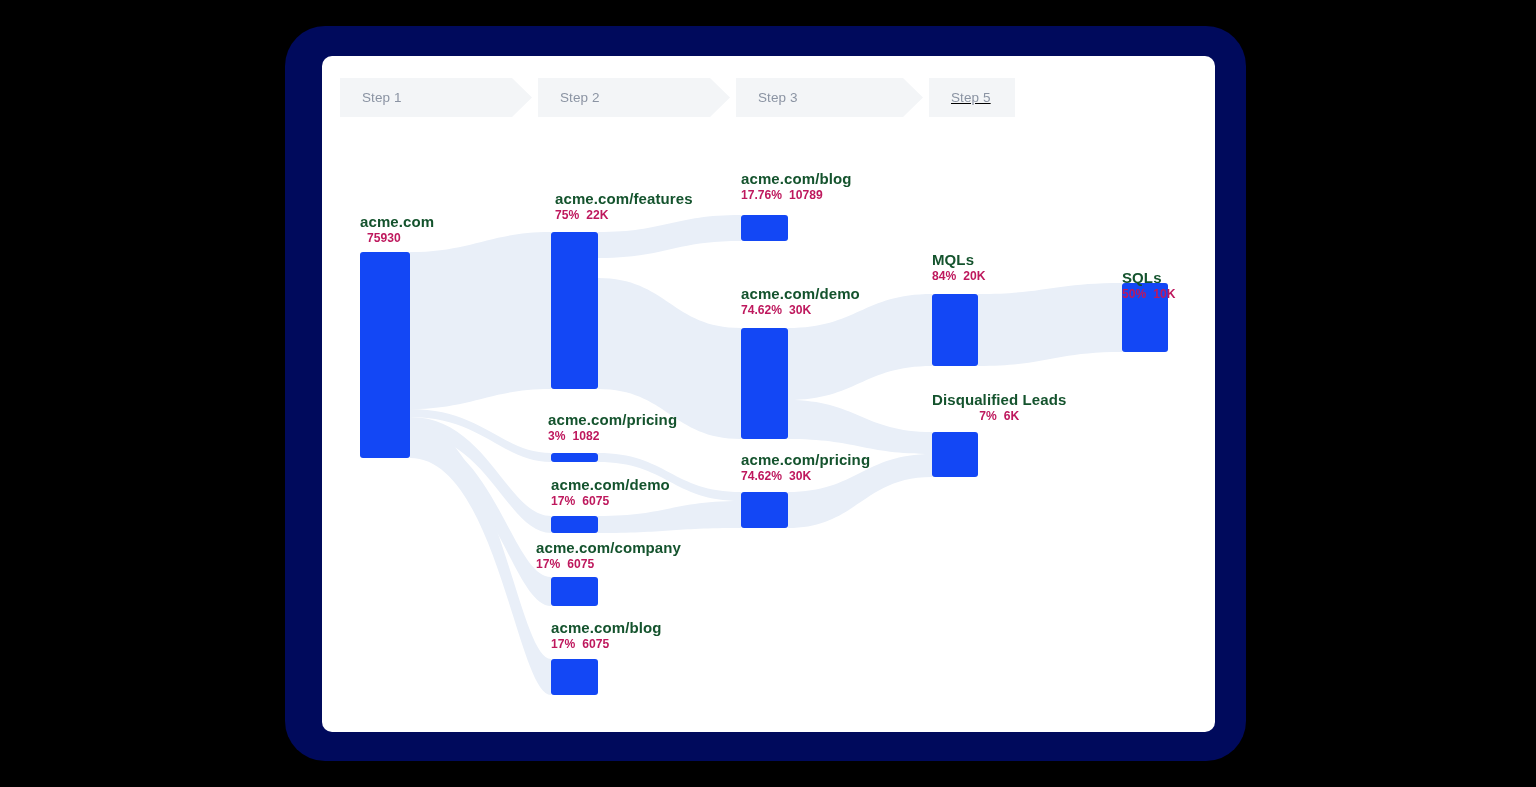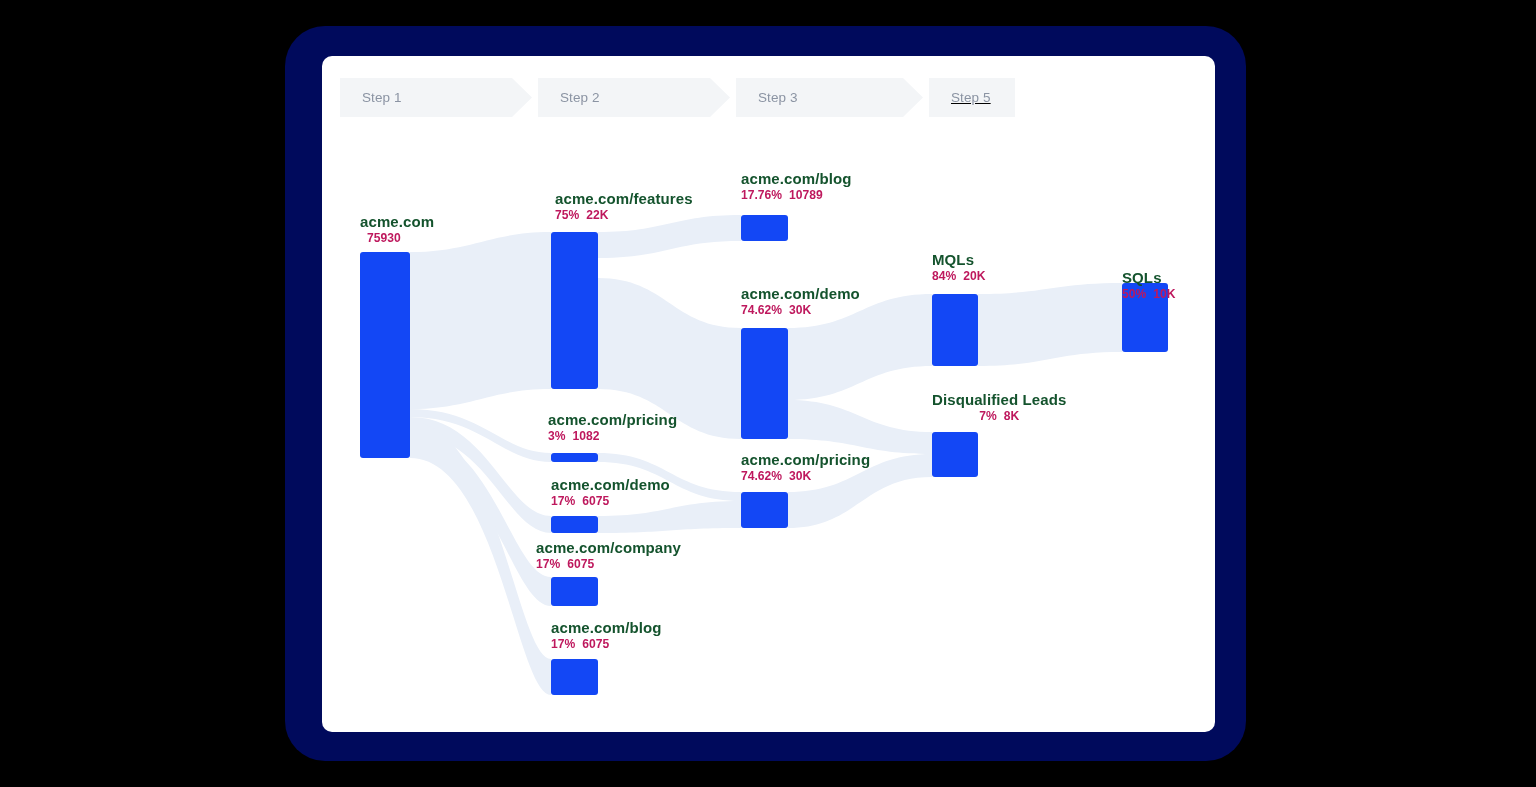--- a/index.html
+++ b/index.html
@@ -228,21 +228,21 @@
         <span class="st"><span class="pc">74.62%</span><span>30K</span></span>
       </div>
 
       <div class="nodelabel" style="left:610px; top:196px;">
         <span class="nm">MQLs</span>
         <span class="st"><span class="pc">84%</span><span>20K</span></span>
       </div>
 
       <div class="nodelabel" style="left:610px; top:336px;text-align:center;">
         <span class="nm">Disqualified Leads</span>
-        <span class="st"><span class="pc">7%</span><span>8K</span></span>
+        <span class="st"><span class="pc">7%</span><span>6K</span></span>
       </div>
 
       <div class="nodelabel" style="left:800px; top:186px;margin-top:28px;">
         <span class="nm">SQLs</span>
         <span class="st"><span class="pc">50%</span><span>10K</span></span>
       </div>
 
     </div>
   </div>
 </div>

